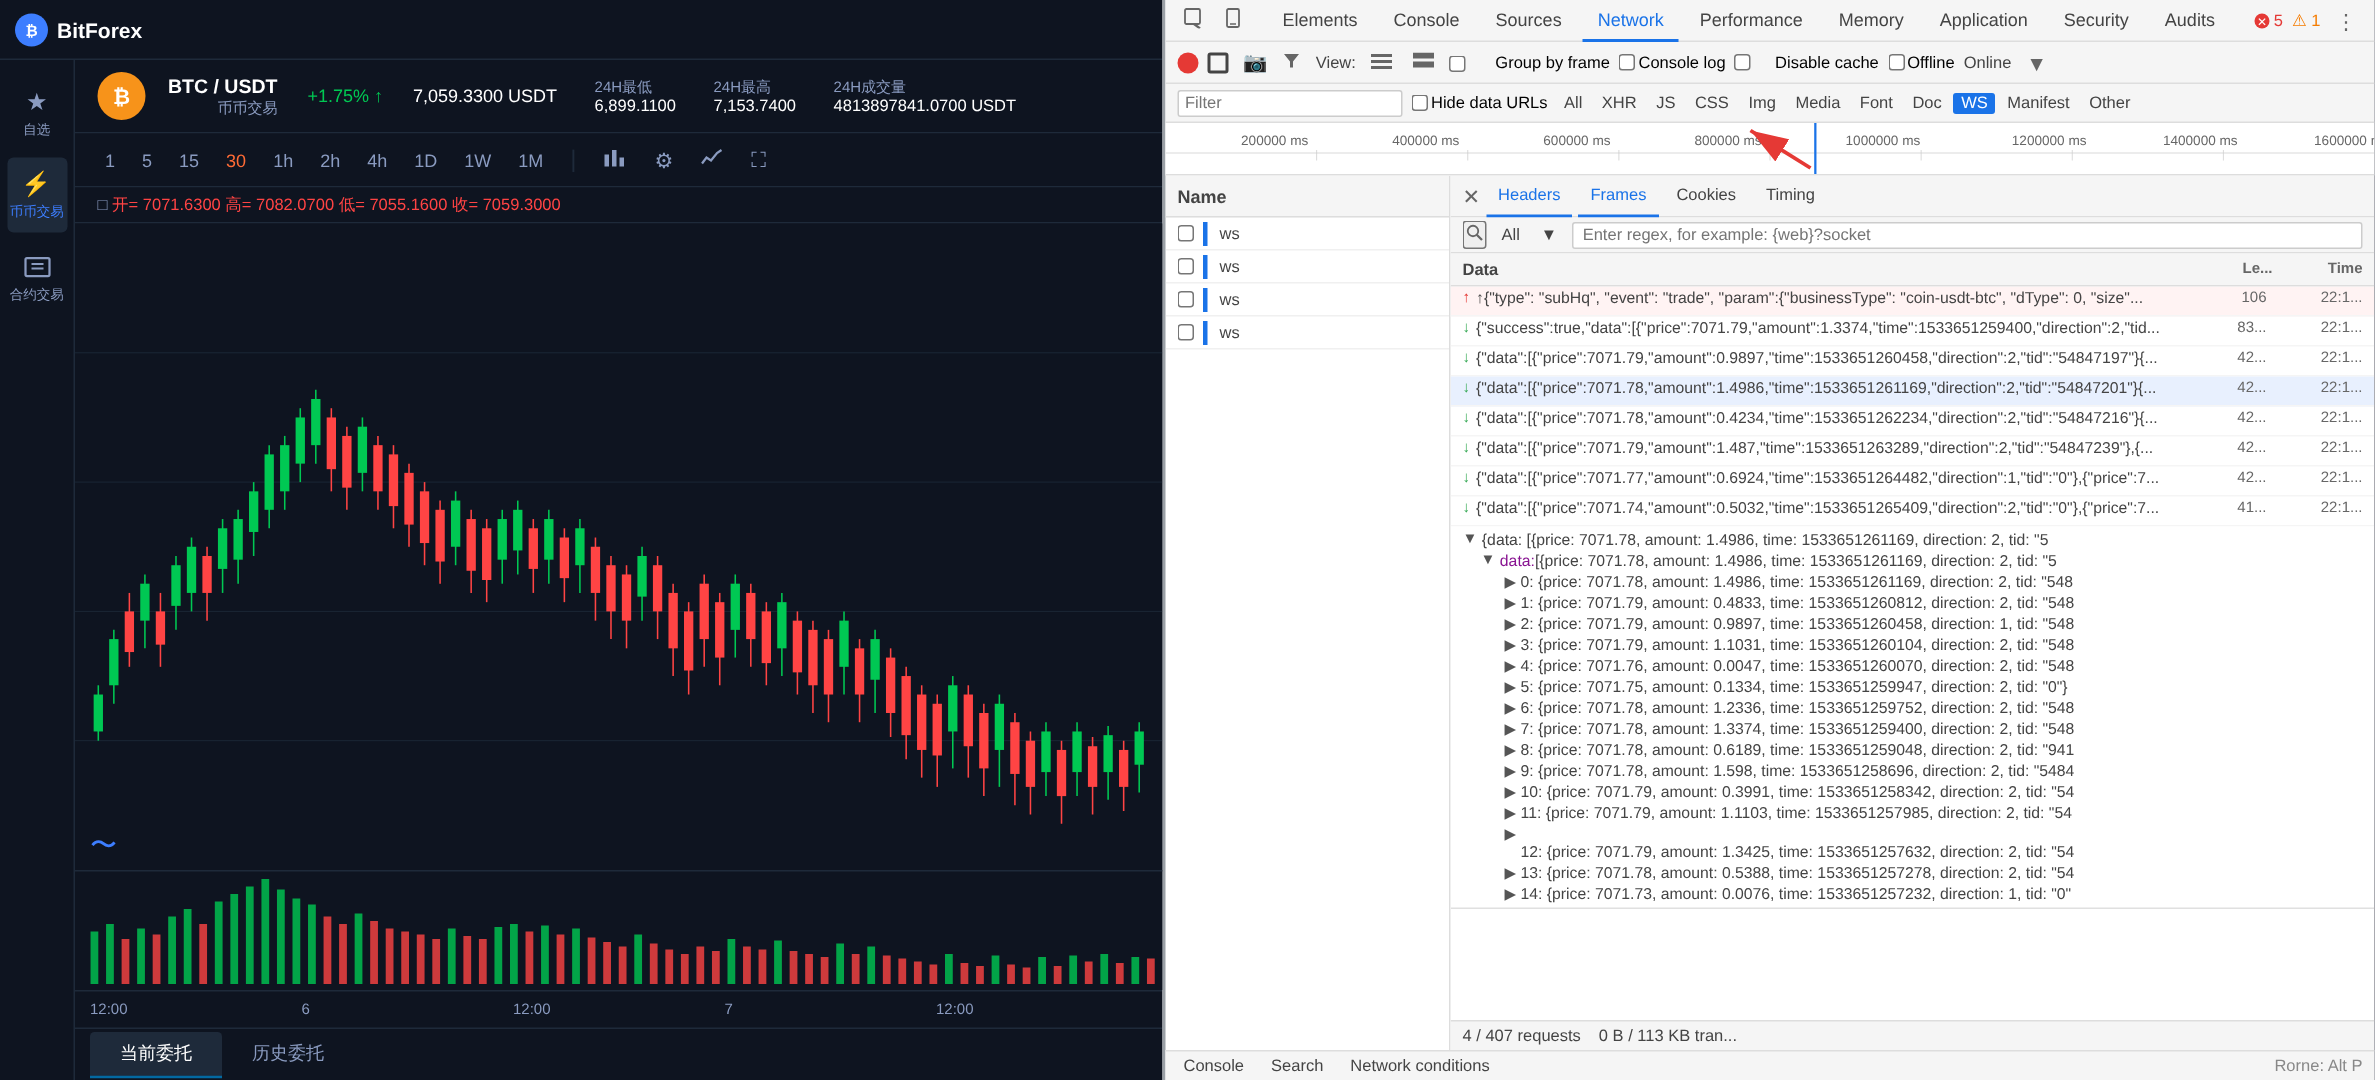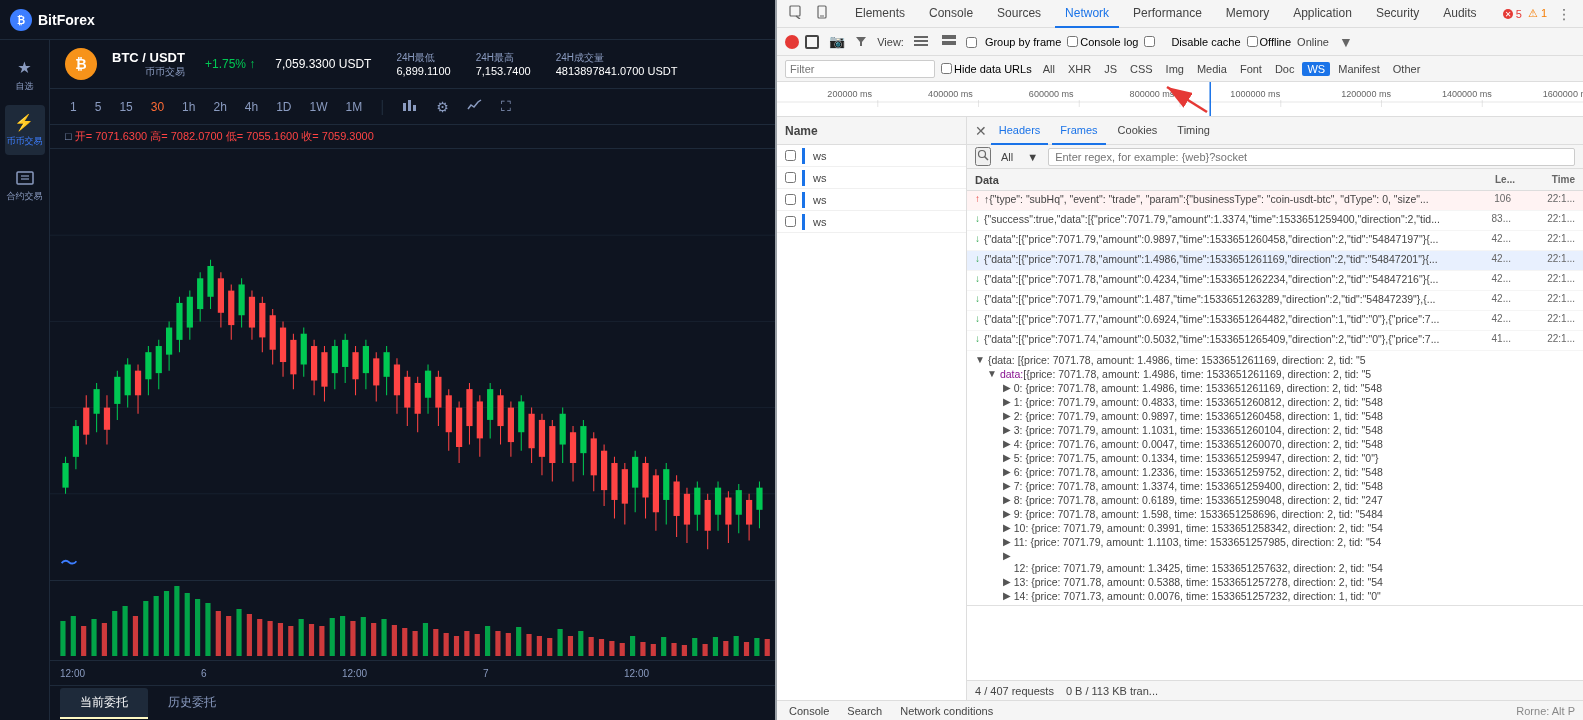--- a/index.html
+++ b/index.html
@@ -53,21 +53,21 @@
     
     .volume-area { height: 80px; background: #0e1420; border-top: 1px solid #1e2a3a; position: relative; overflow: hidden; }
 
     
     .time-axis { height: 25px; background: #0e1420; border-top: 1px solid #1e2a3a; display: flex; align-items: center; padding: 0 10px; }
     .time-label { color: #8a9bc0; font-size: 10px; flex: 1; text-align: left; }
 
     
     .order-tabs { height: 35px; background: #0e1420; border-top: 1px solid #1e2a3a; display: flex; align-items: center; padding: 0 10px; gap: 0; }
     .order-tab { padding: 6px 20px; font-size: 12px; cursor: pointer; border-bottom: 2px solid transparent; }
-    .order-tab.active { color: #fff; border-bottom: 2px solid #fef9c3; background: #1e2a3a; border-radius: 3px 3px 0 0; }
+    .order-tab.active { color: #fff; border-bottom: 2px solid #0369a1; background: #1e2a3a; border-radius: 3px 3px 0 0; }
     .order-tab:not(.active) { color: #8a9bc0; }
 
     
     #right-panel { flex: 1; background: #fff; display: flex; flex-direction: column; border-left: 2px solid #9aa0a6; }
 
     
     .devtools-toolbar { height: 28px; background: #f5f5f5; border-bottom: 1px solid #ddd; display: flex; align-items: center; padding: 0 8px; gap: 4px; }
     .devtools-tab { padding: 2px 10px; font-size: 12px; cursor: pointer; height: 28px; display: flex; align-items: center; color: #444; border-bottom: 2px solid transparent; }
     .devtools-tab.active { color: #1a73e8; border-bottom: 2px solid #1a73e8; }
     .devtools-icon-btn { background: none; border: none; cursor: pointer; color: #666; font-size: 14px; padding: 2px 4px; }
@@ -542,21 +542,21 @@
         <rect x="0" y="5" width="14" height="2"></rect>
         <rect x="0" y="9" width="14" height="2"></rect>
       </svg>
     </button>
     <button class="devtools-icon-btn">
       <svg width="14" height="12" viewBox="0 0 14 12" fill="#666">
         <rect x="0" y="0" width="14" height="4"></rect>
         <rect x="0" y="6" width="14" height="4"></rect>
       </svg>
     </button>
-    <label style="display:flex; align-items:flex-end; gap:8px; font-size:11px; cursor:pointer;">
+    <label style="display:flex; align-items:flex-end; gap:20px; font-size:11px; cursor:pointer;">
       <input type="checkbox" style="width: 11px; height: 11px;">
       <span>Group by frame</span>
     </label>
     <label style="display:flex; align-items:center; gap:2px; font-size:11px; cursor:pointer;">
       <input type="checkbox" style="width: 11px; height: 11px;">
       <span>Console log</span>
     </label>
     <label style="display:flex; align-items:flex-start; gap:16px; font-size:11px; cursor:pointer;">
       <input type="checkbox" style="width: 11px; height: 11px;">
       <span>Disable cache</span>
@@ -783,21 +783,21 @@
           <div class="tree-row tree-indent-2">
             <span class="tree-toggle">▶</span>
             <span style="color:#444; font-size:10.5px;">6: {price: 7071.78, amount: 1.2336, time: 1533651259752, direction: 2, tid: "548</span>
           </div>
           <div class="tree-row tree-indent-2">
             <span class="tree-toggle">▶</span>
             <span style="color:#444; font-size:10.5px;">7: {price: 7071.78, amount: 1.3374, time: 1533651259400, direction: 2, tid: "548</span>
           </div>
           <div class="tree-row tree-indent-2">
             <span class="tree-toggle">▶</span>
-            <span style="color:#444; font-size:10.5px;">8: {price: 7071.78, amount: 0.6189, time: 1533651259048, direction: 2, tid: "247</span>
+            <span style="color:#444; font-size:10.5px;">8: {price: 7071.78, amount: 0.6189, time: 1533651259048, direction: 2, tid: "941</span>
           </div>
           <div class="tree-row tree-indent-2">
             <span class="tree-toggle">▶</span>
             <span style="color:#444; font-size:10.5px;">9: {price: 7071.78, amount: 1.598, time: 1533651258696, direction: 2, tid: "5484</span>
           </div>
           <div class="tree-row tree-indent-2">
             <span class="tree-toggle">▶</span>
             <span style="color:#444; font-size:10.5px;">10: {price: 7071.79, amount: 0.3991, time: 1533651258342, direction: 2, tid: "54</span>
           </div>
           <div class="tree-row tree-indent-2">

